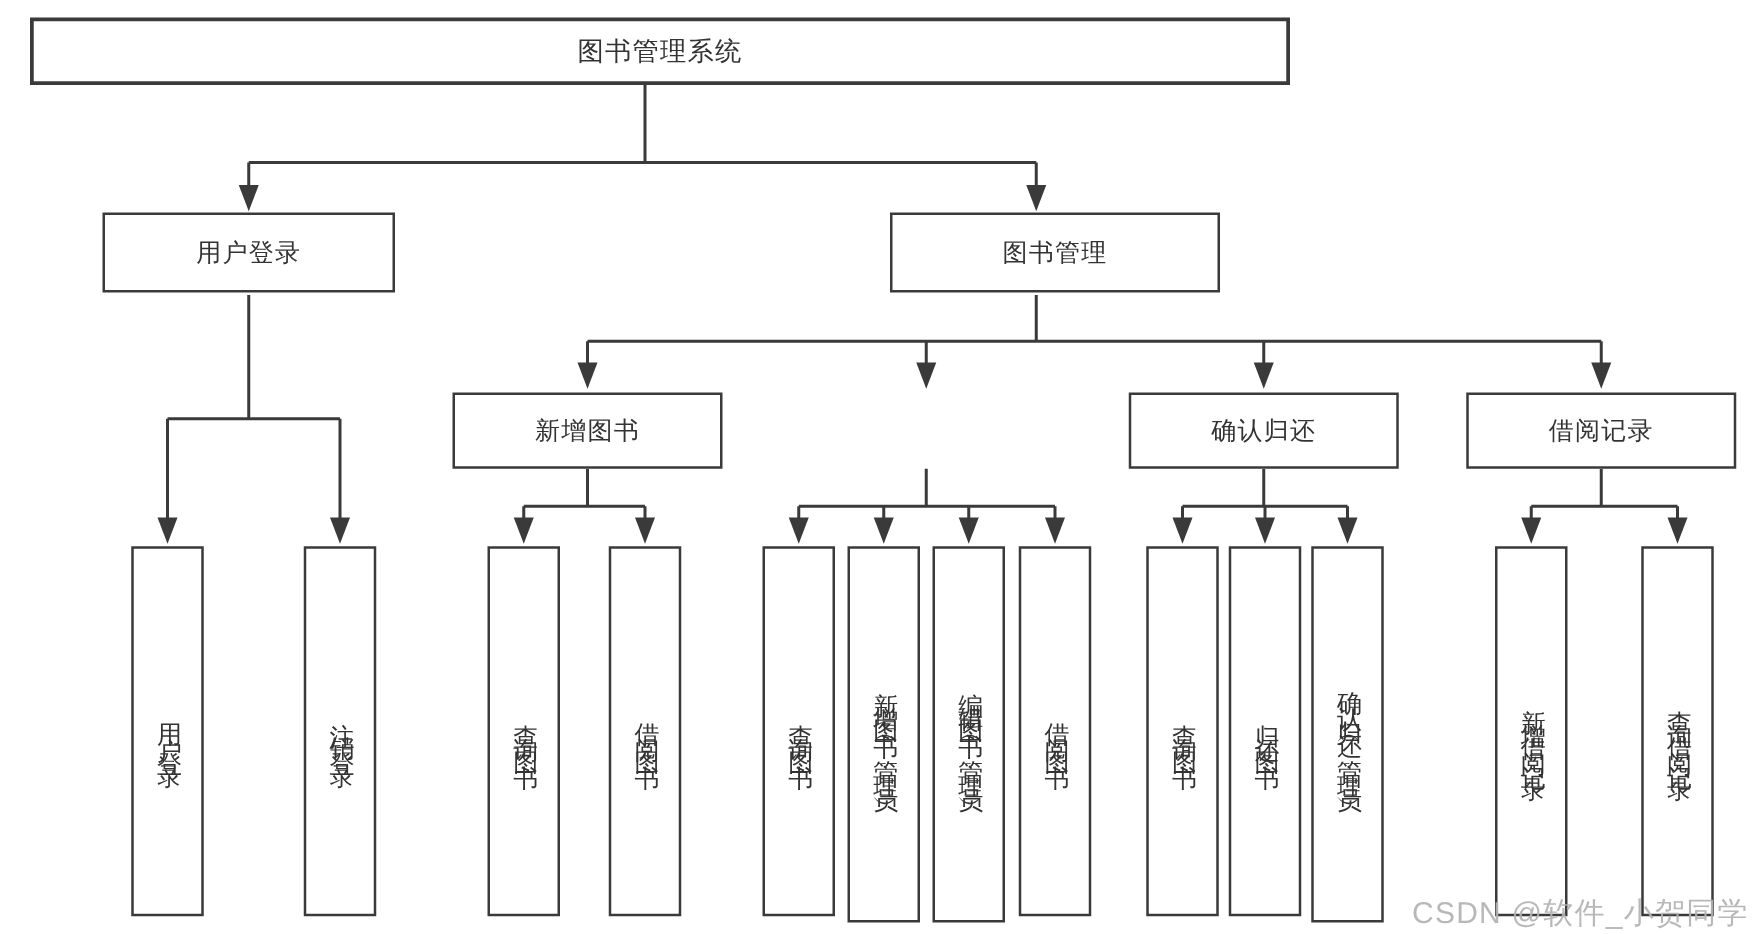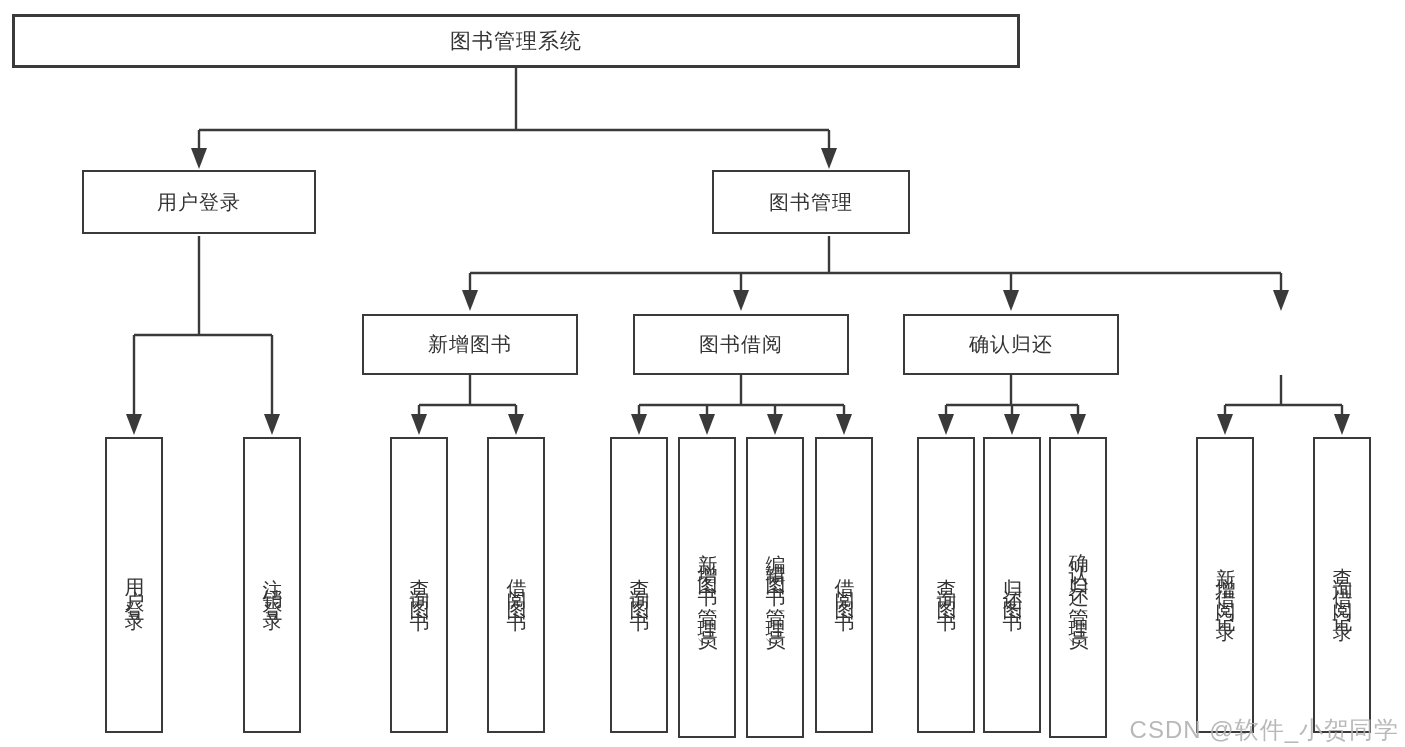--- a/index.html
+++ b/index.html
@@ -25,21 +25,21 @@
     position: absolute;
     background: #ffffff;
     border: 2.5px solid var(--line);
     z-index: 2;
     color: var(--text);
   }
   .node.h {
     display: flex; align-items: center; justify-content: center;
     font-size: 20px; letter-spacing: 1px;
   }
-  .node.root { border-width: 3px; font-size: 21px; }
+  .node.root { border-width: 3px; font-size: 21px; margin-left: 12px; }
   .node.v {
     writing-mode: vertical-rl;
     text-orientation: mixed;
     text-align: center;
     font-size: 20px;
     letter-spacing: 11px;
     line-height: 53px;
     border-width: 2.5px;
   }
   .watermark {
@@ -104,25 +104,25 @@
     <g>
       <path class="ln" d="M1281 375 V405 M1225 405 H1342 M1225 405 V416 M1342 405 V416"></path>
       <polygon class="ah" points="1217,414 1233,414 1225,435"></polygon>
       <polygon class="ah" points="1334,414 1350,414 1342,435"></polygon>
     </g>
   </svg>
 
   <div class="node h root" style="left:12px; top:14px; width:1008px; height:54px">图书管理系统</div>
 
   <div class="node h" style="left:82px; top:170px; width:234px; height:64px">用户登录</div>
-  <div class="node h" style="left:712px; top:170px; width:198px; height:64px">图书管理</div>
+  <div class="node h" style="left:712px; top:170px; width:264px; height:64px">图书管理</div>
 
   <div class="node h" style="left:362px; top:314px; width:216px; height:61px">新增图书</div>
-  <div class="node h" style="left:633px; top:314px; width:216px; height:61px">图书借阅</div>
   <div class="node h" style="left:903px; top:314px; width:216px; height:61px">确认归还</div>
+  <div class="node h" style="left:1173px; top:314px; width:216px; height:61px">借阅记录</div>
 
   <div class="node v" style="left:105px; top:437px; width:58px; height:296px">用户登录</div>
   <div class="node v" style="left:243px; top:437px; width:58px; height:296px">注销登录</div>
 
   <div class="node v" style="left:390px; top:437px; width:58px; height:296px">查询图书</div>
   <div class="node v" style="left:487px; top:437px; width:58px; height:296px">借阅图书</div>
 
   <div class="node v" style="left:610px; top:437px; width:58px; height:296px">查询图书</div>
   <div class="node v" style="left:678px; top:437px; width:58px; height:301px">新增图书（管理员）</div>
   <div class="node v" style="left:746px; top:437px; width:58px; height:301px">编辑图书（管理员）</div>

